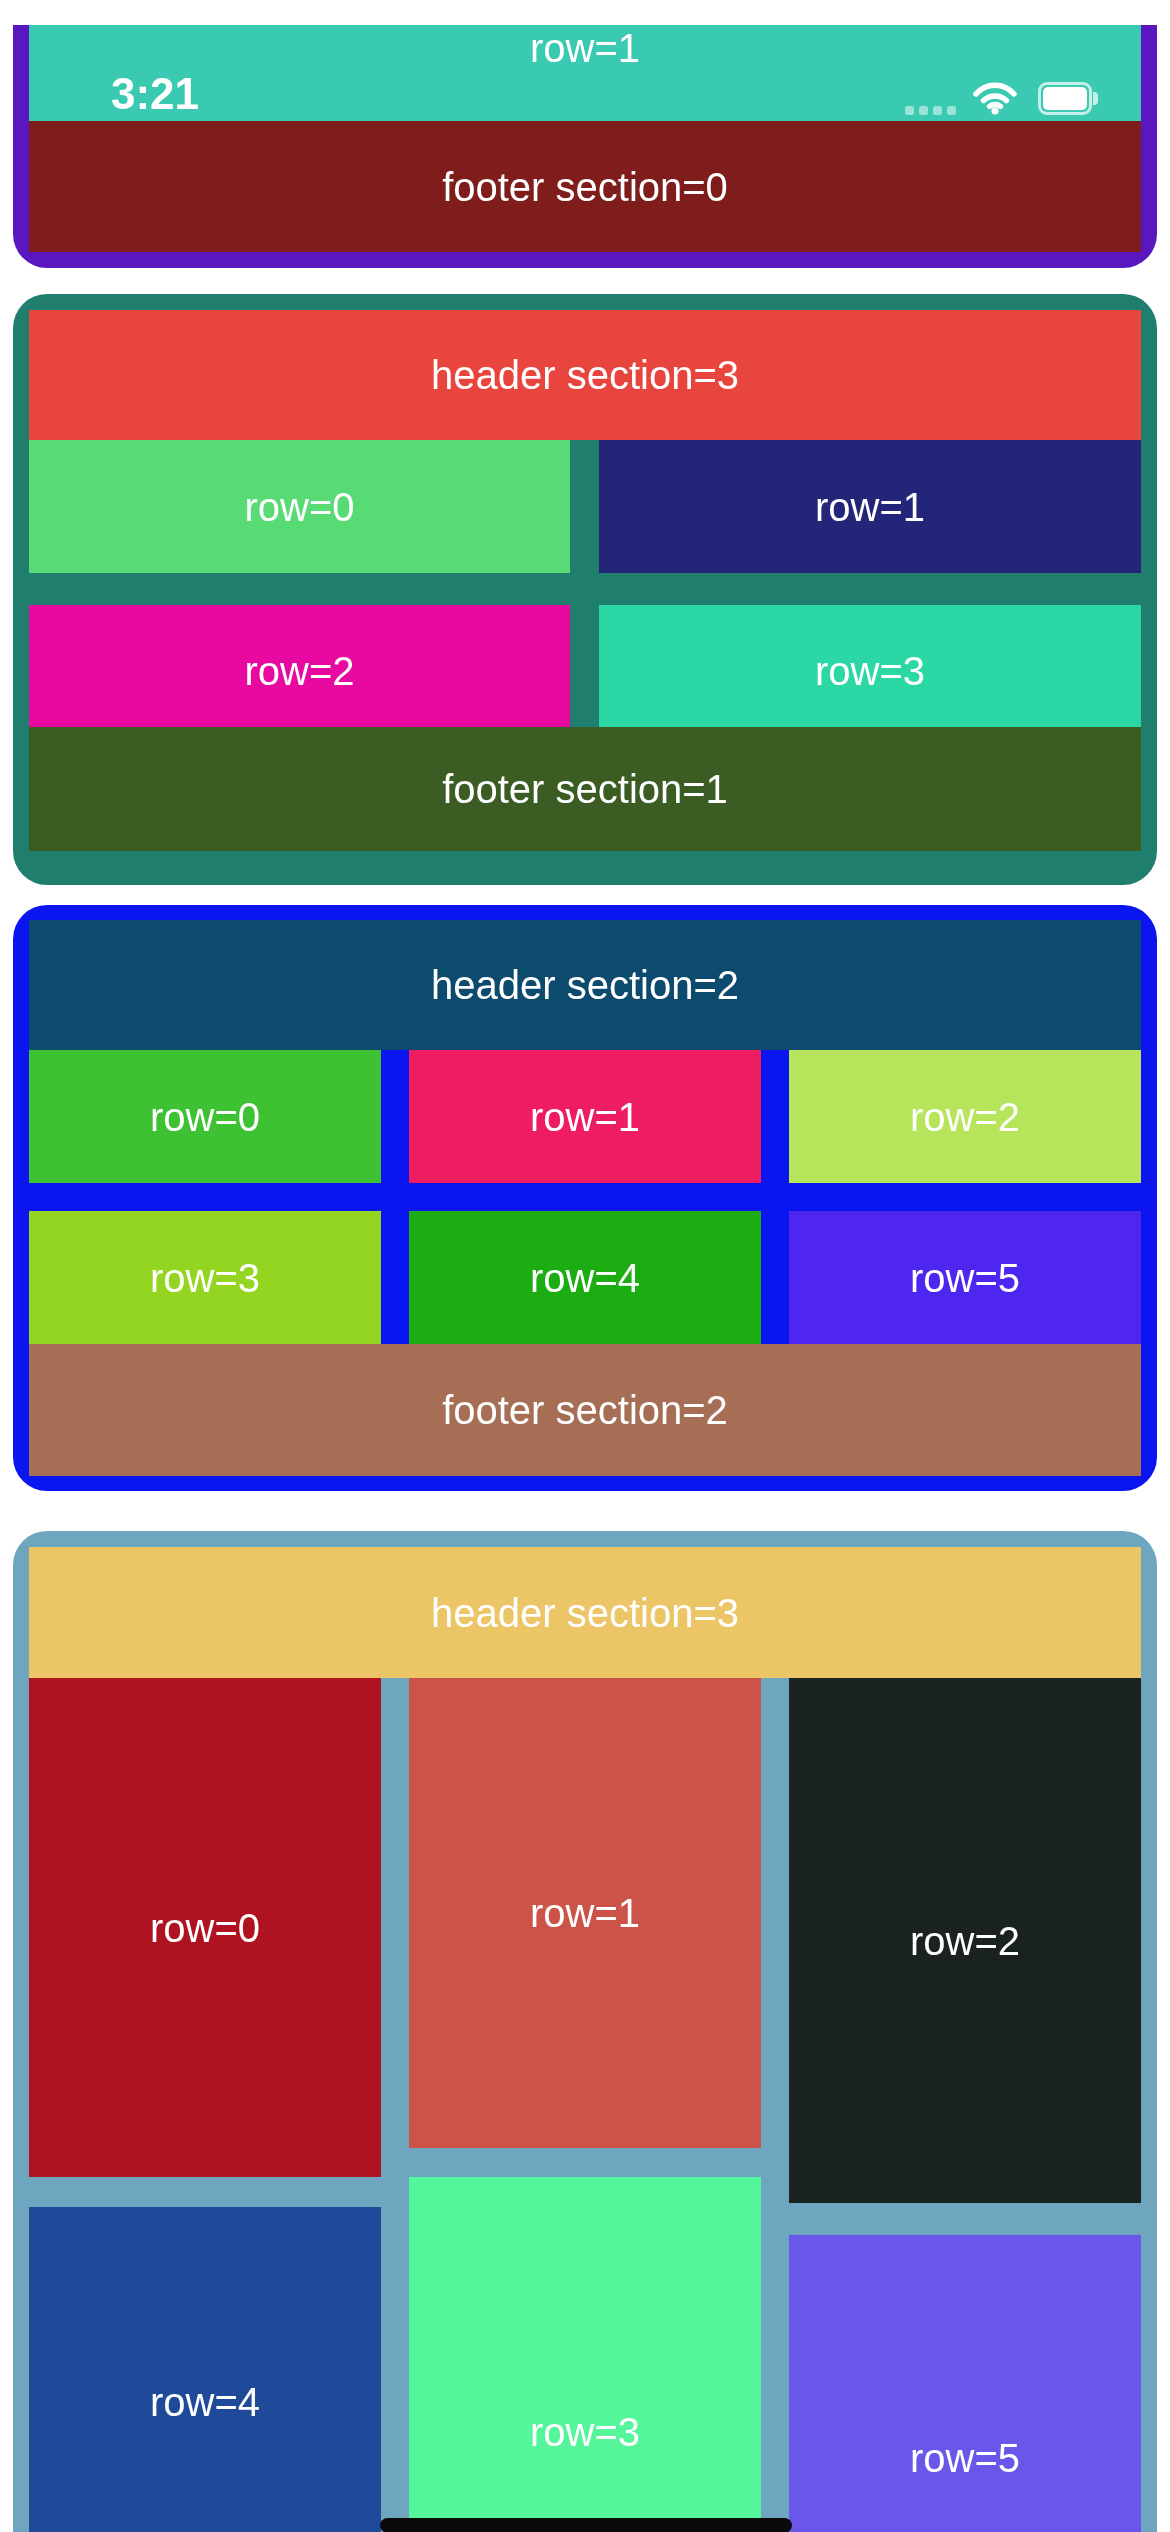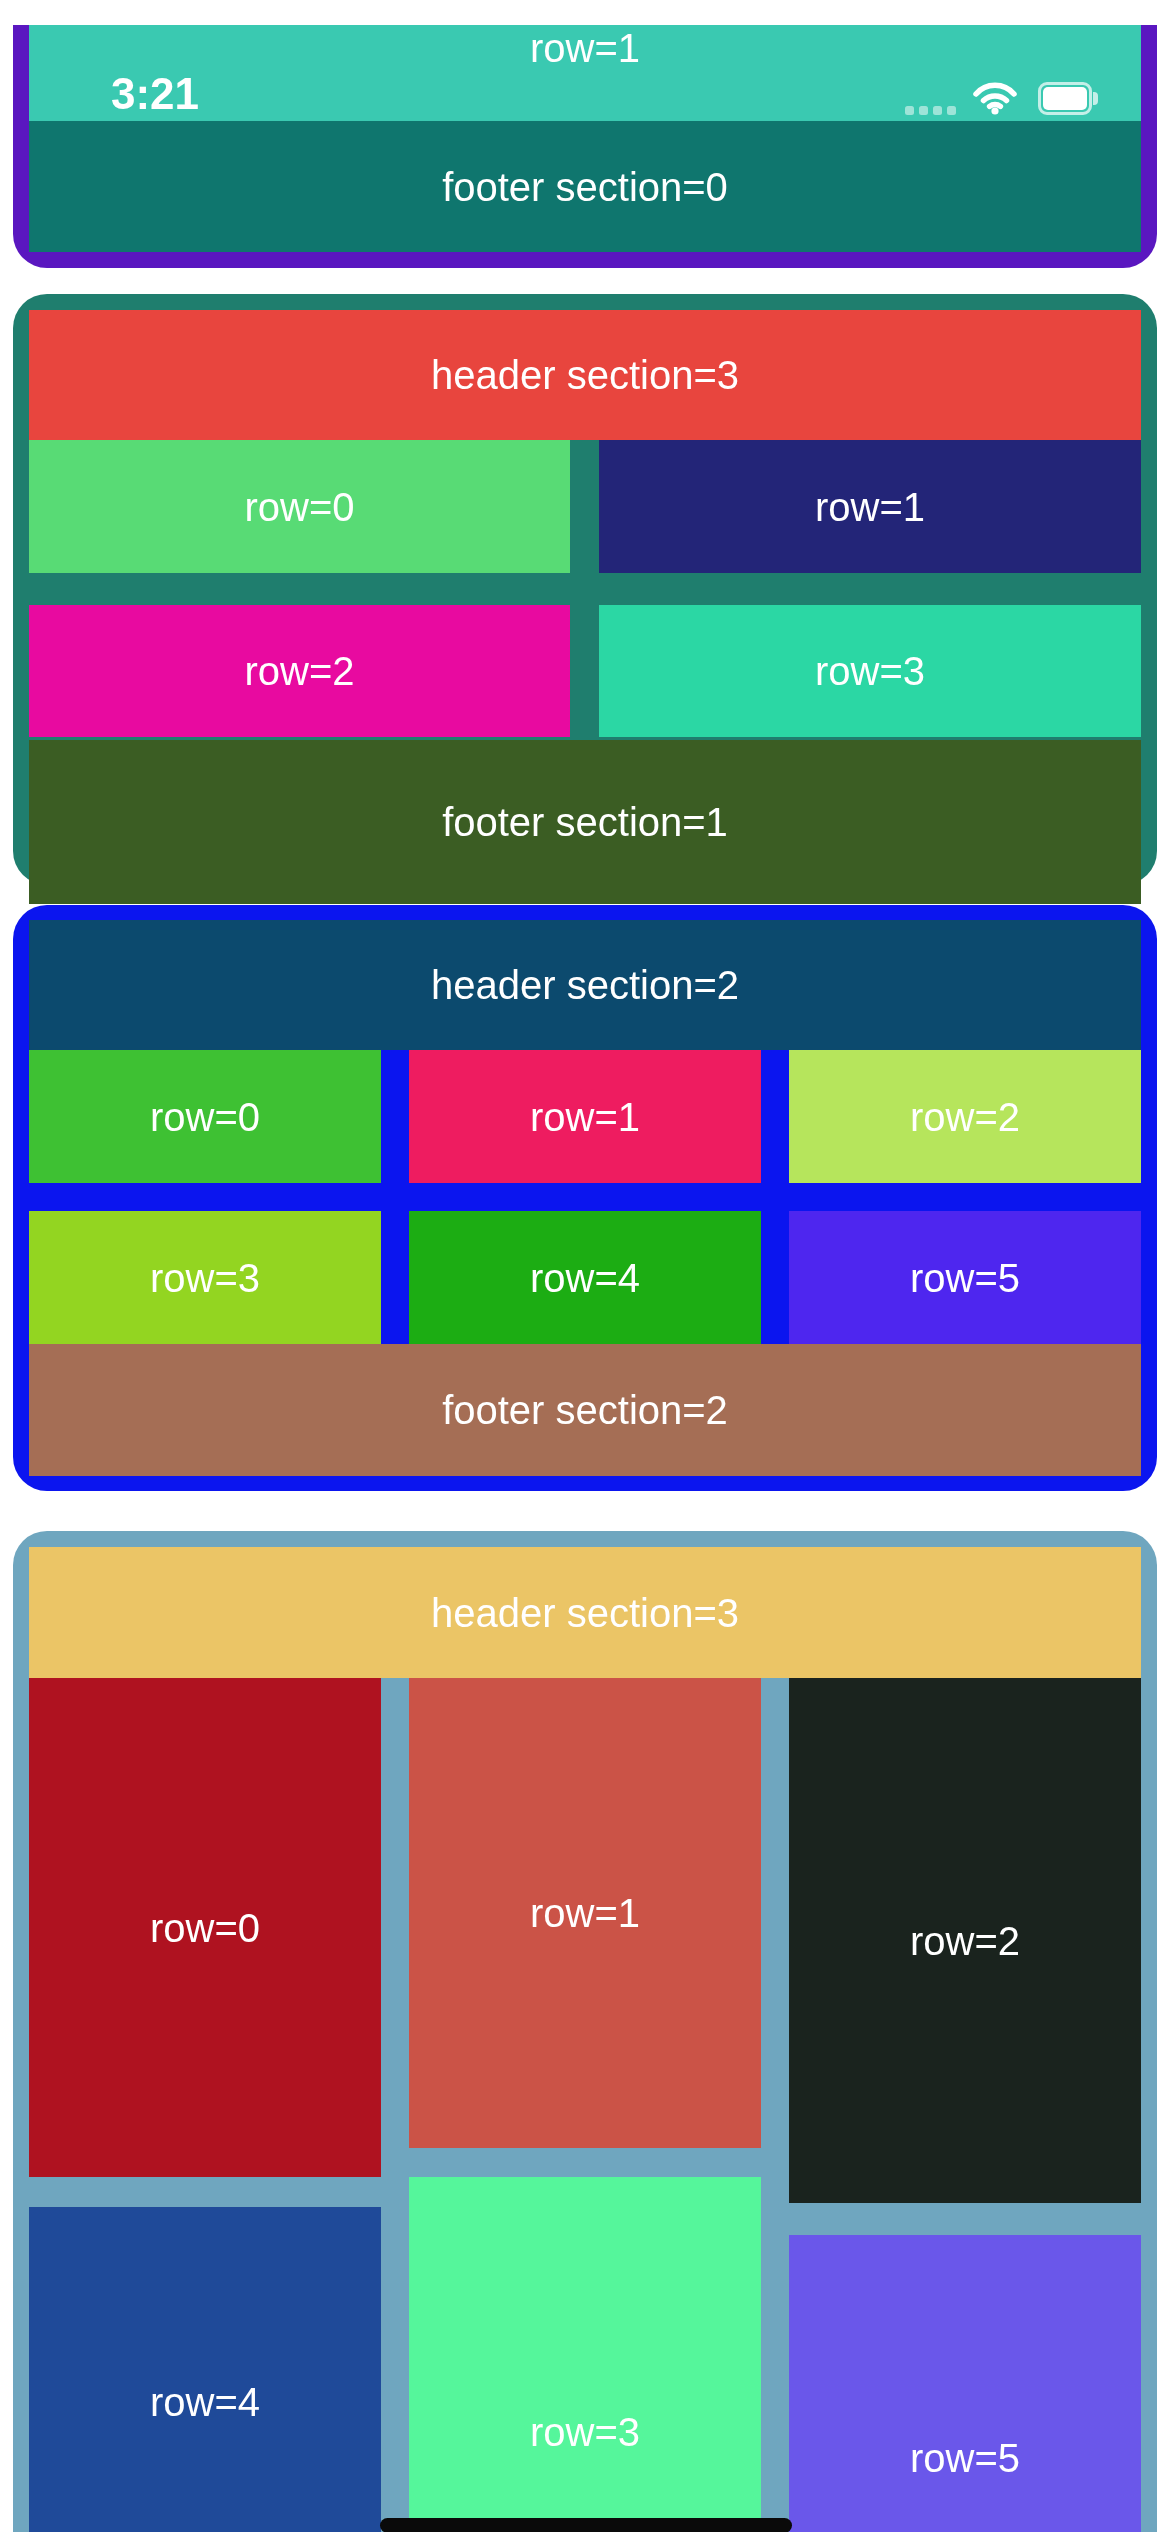--- a/index.html
+++ b/index.html
@@ -20,21 +20,21 @@
   }
   
   .s0-cell   {left:16px;top:16px; width:1112px;height:146px;}
   .s0-footer {left:16px;top:162px;width:1112px;height:131px;}
   
   .s1-header {left:16px; top:16px; width:1112px;height:130px;}
   .s1-r0     {left:16px; top:146px;width:541px; height:133px;}
   .s1-r1     {left:586px;top:146px;width:542px; height:133px;}
   .s1-r2     {left:16px; top:311px;width:541px; height:132px;}
   .s1-r3     {left:586px;top:311px;width:542px; height:132px;}
-  .s1-footer {left:16px; top:446px;width:1112px;height:164px;}
+  .s1-footer {left:16px; top:433px;width:1112px;height:124px;}
   
   .s2-header {left:16px; top:15px; width:1112px;height:130px;}
   .s2-r0     {left:16px; top:145px;width:352px; height:133px;}
   .s2-r1     {left:396px;top:145px;width:352px; height:133px;}
   .s2-r2     {left:776px;top:145px;width:352px; height:133px;}
   .s2-r3     {left:16px; top:306px;width:352px; height:133px;}
   .s2-r4     {left:396px;top:306px;width:352px; height:133px;}
   .s2-r5     {left:776px;top:306px;width:352px; height:133px;}
   .s2-footer {left:16px; top:439px;width:1112px;height:132px;}
   
@@ -71,21 +71,21 @@
 </style>
 </head>
 <body>
 
 <div class="canvas">
 
   <div class="section" id="s0" style="background-color: rgb(90, 23, 192);">
     <div class="cell s0-cell" style="background-color: rgb(58, 201, 177);">
       <span>row=1</span>
     </div>
-    <div class="suppl s0-footer" style="background-color: #0f766e;">
+    <div class="suppl s0-footer" style="background-color: #7f1d1d;">
       <span>footer section=0</span>
     </div>
   </div>
 
   <div class="statusbar">
     <div class="sb-time">3:21</div>
     <div class="sb-cellular">
       <span></span>
         <span></span>
         <span></span>

